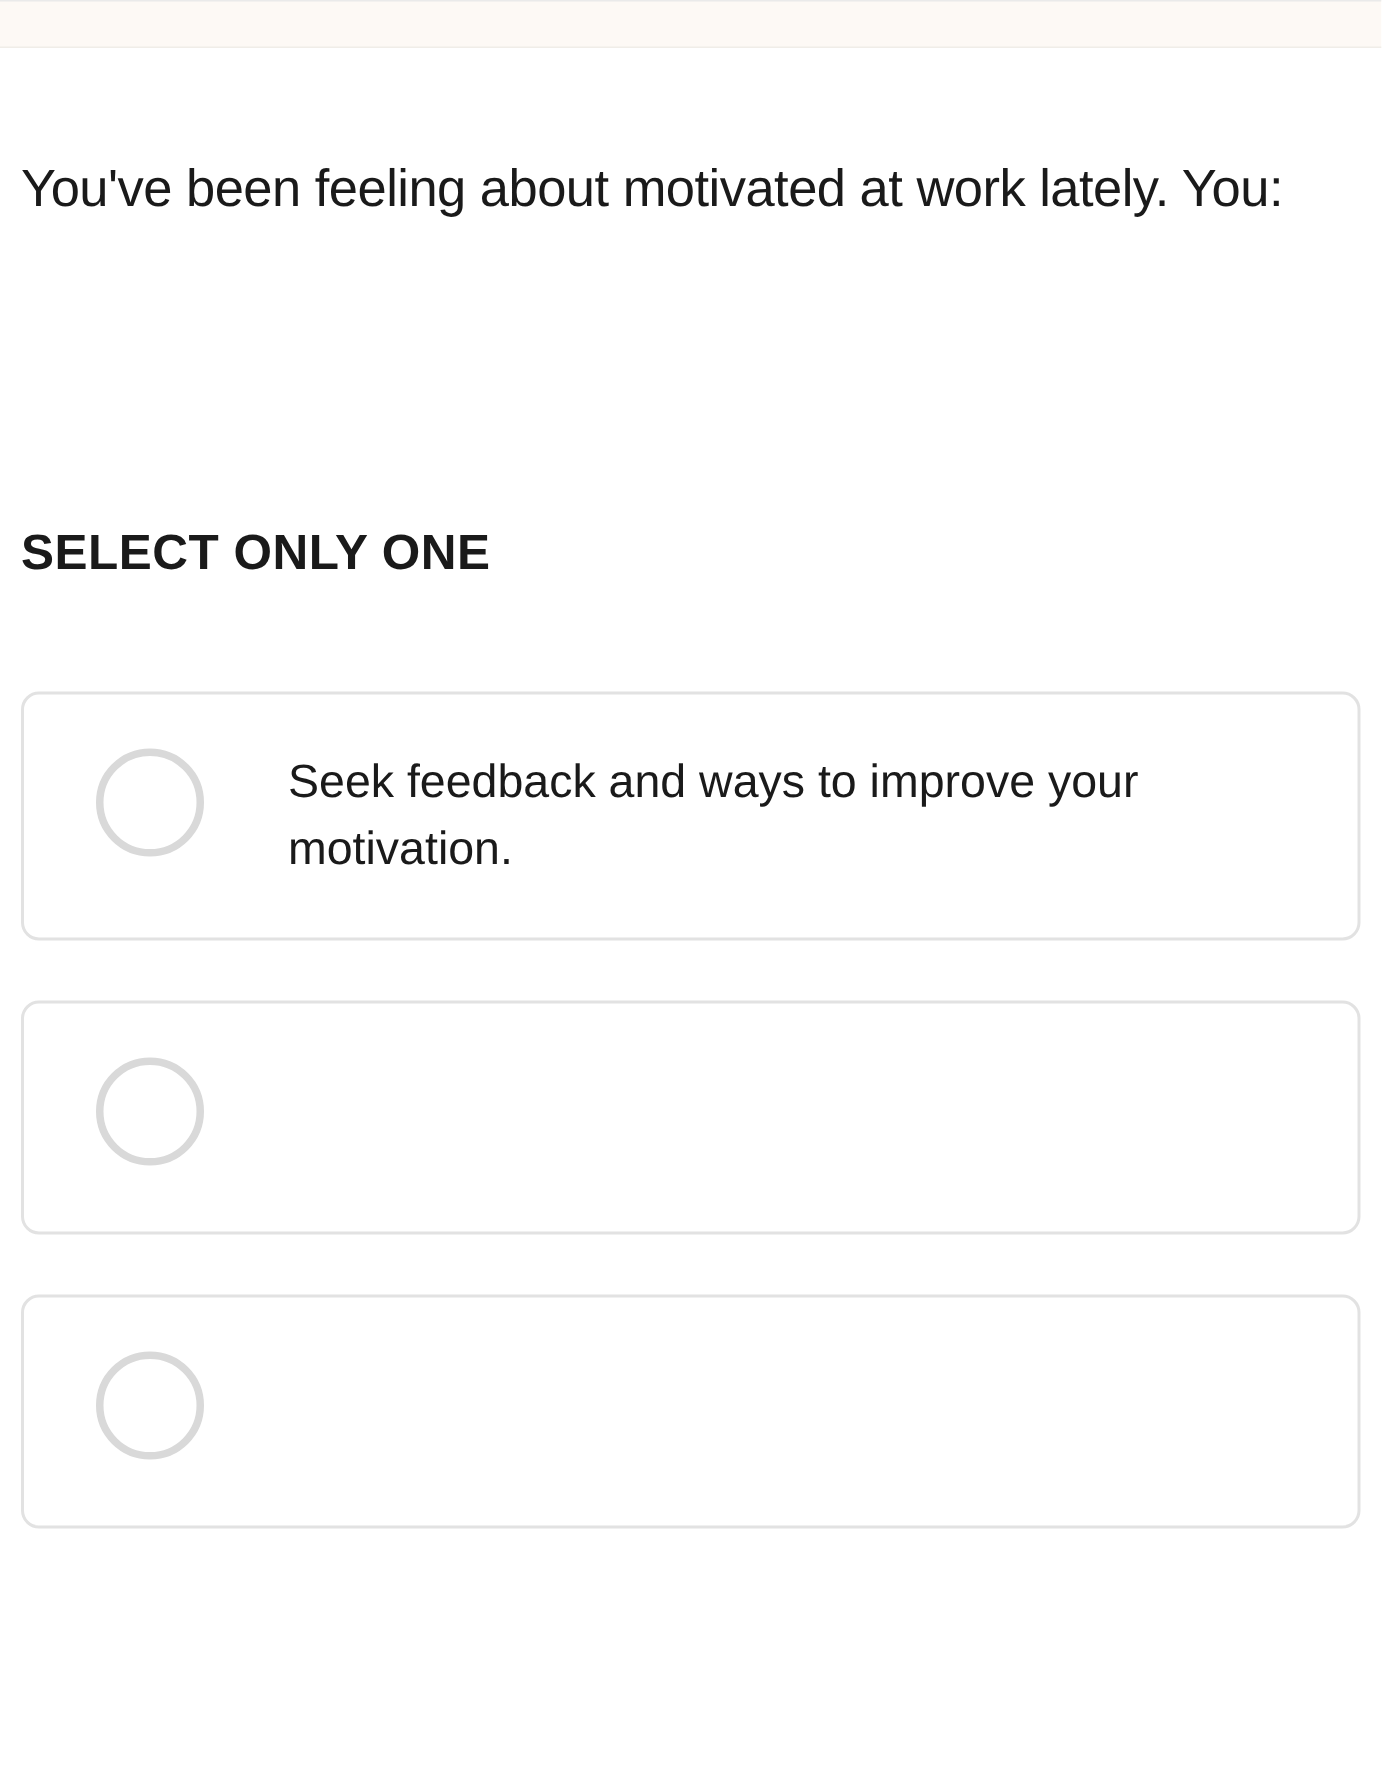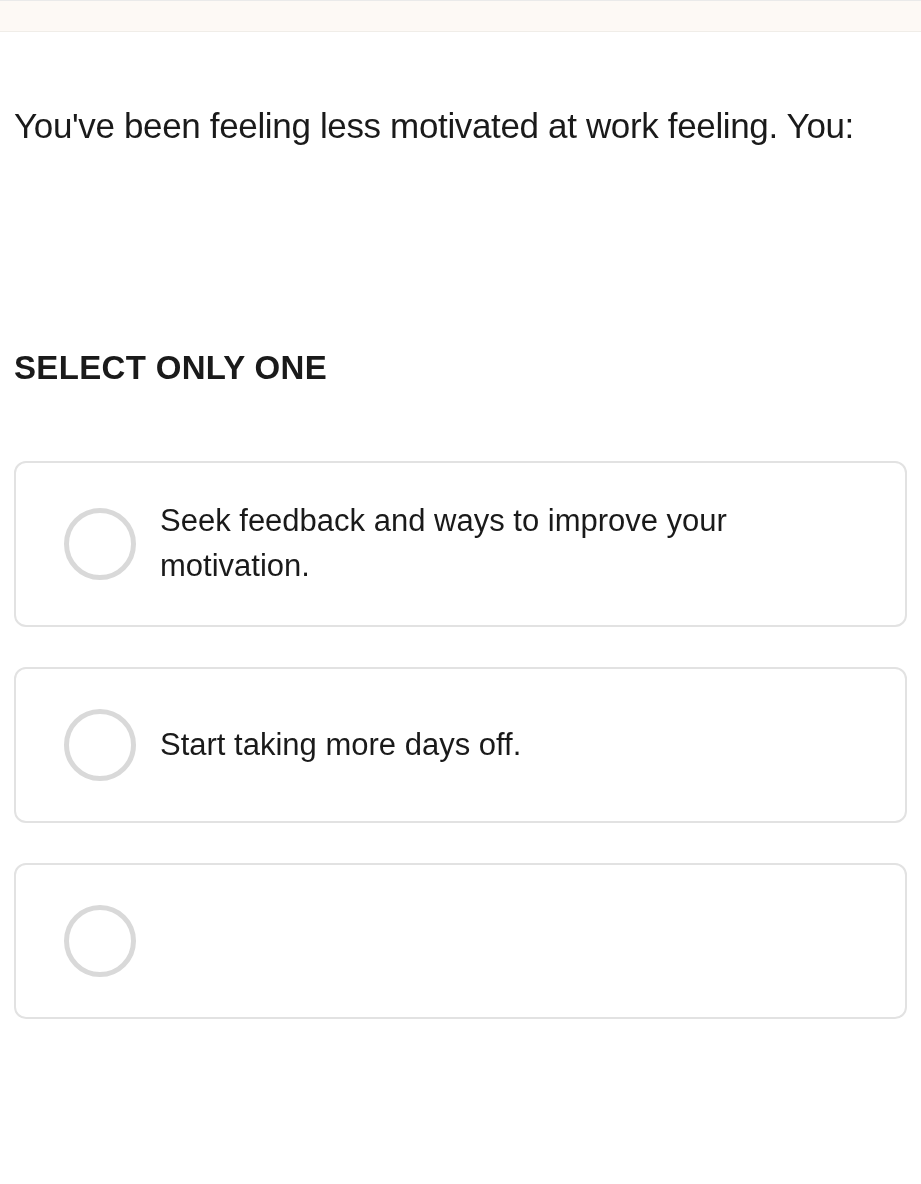--- a/index.html
+++ b/index.html
@@ -39,22 +39,22 @@
       margin-bottom: 74px;
       margin-top: 36px;
     }
     .options {
       display: flex;
       flex-direction: column;
       gap: 40px;
     }
     .option {
       display: flex;
-      align-items: center;
-      gap: 24px;
+      align-items: flex-start;
+      gap: 56px;
       border: 2px solid #e2e2e2;
       border-radius: 12px;
       padding: 36px 48px;
       cursor: pointer;
       min-height: 156px;
     }
     .radio {
       width: 72px;
       height: 72px;
       flex-shrink: 0;
@@ -68,29 +68,28 @@
       font-weight: 400;
       color: #1a1a1a;
     }
   </style>
 </head>
 <body>
 
 <div class="top-strip"></div>
 
 <div class="content">
-  <div class="question">You've been feeling less motivated at work feeling. You:</div>
+  <div class="question">You've been feeling about motivated at work lately. You:</div>
   <div class="instruction">SELECT ONLY ONE</div>
 
   <div class="options">
     <div class="option">
       <div class="radio"></div>
       <div class="option-text">Seek feedback and ways to improve your motivation.</div>
     </div>
     <div class="option">
       <div class="radio"></div>
-      <div class="option-text">Start taking more days off.</div>
     </div>
     <div class="option">
       <div class="radio"></div>
     </div>
   </div>
 </div>
 
 </body></html>

